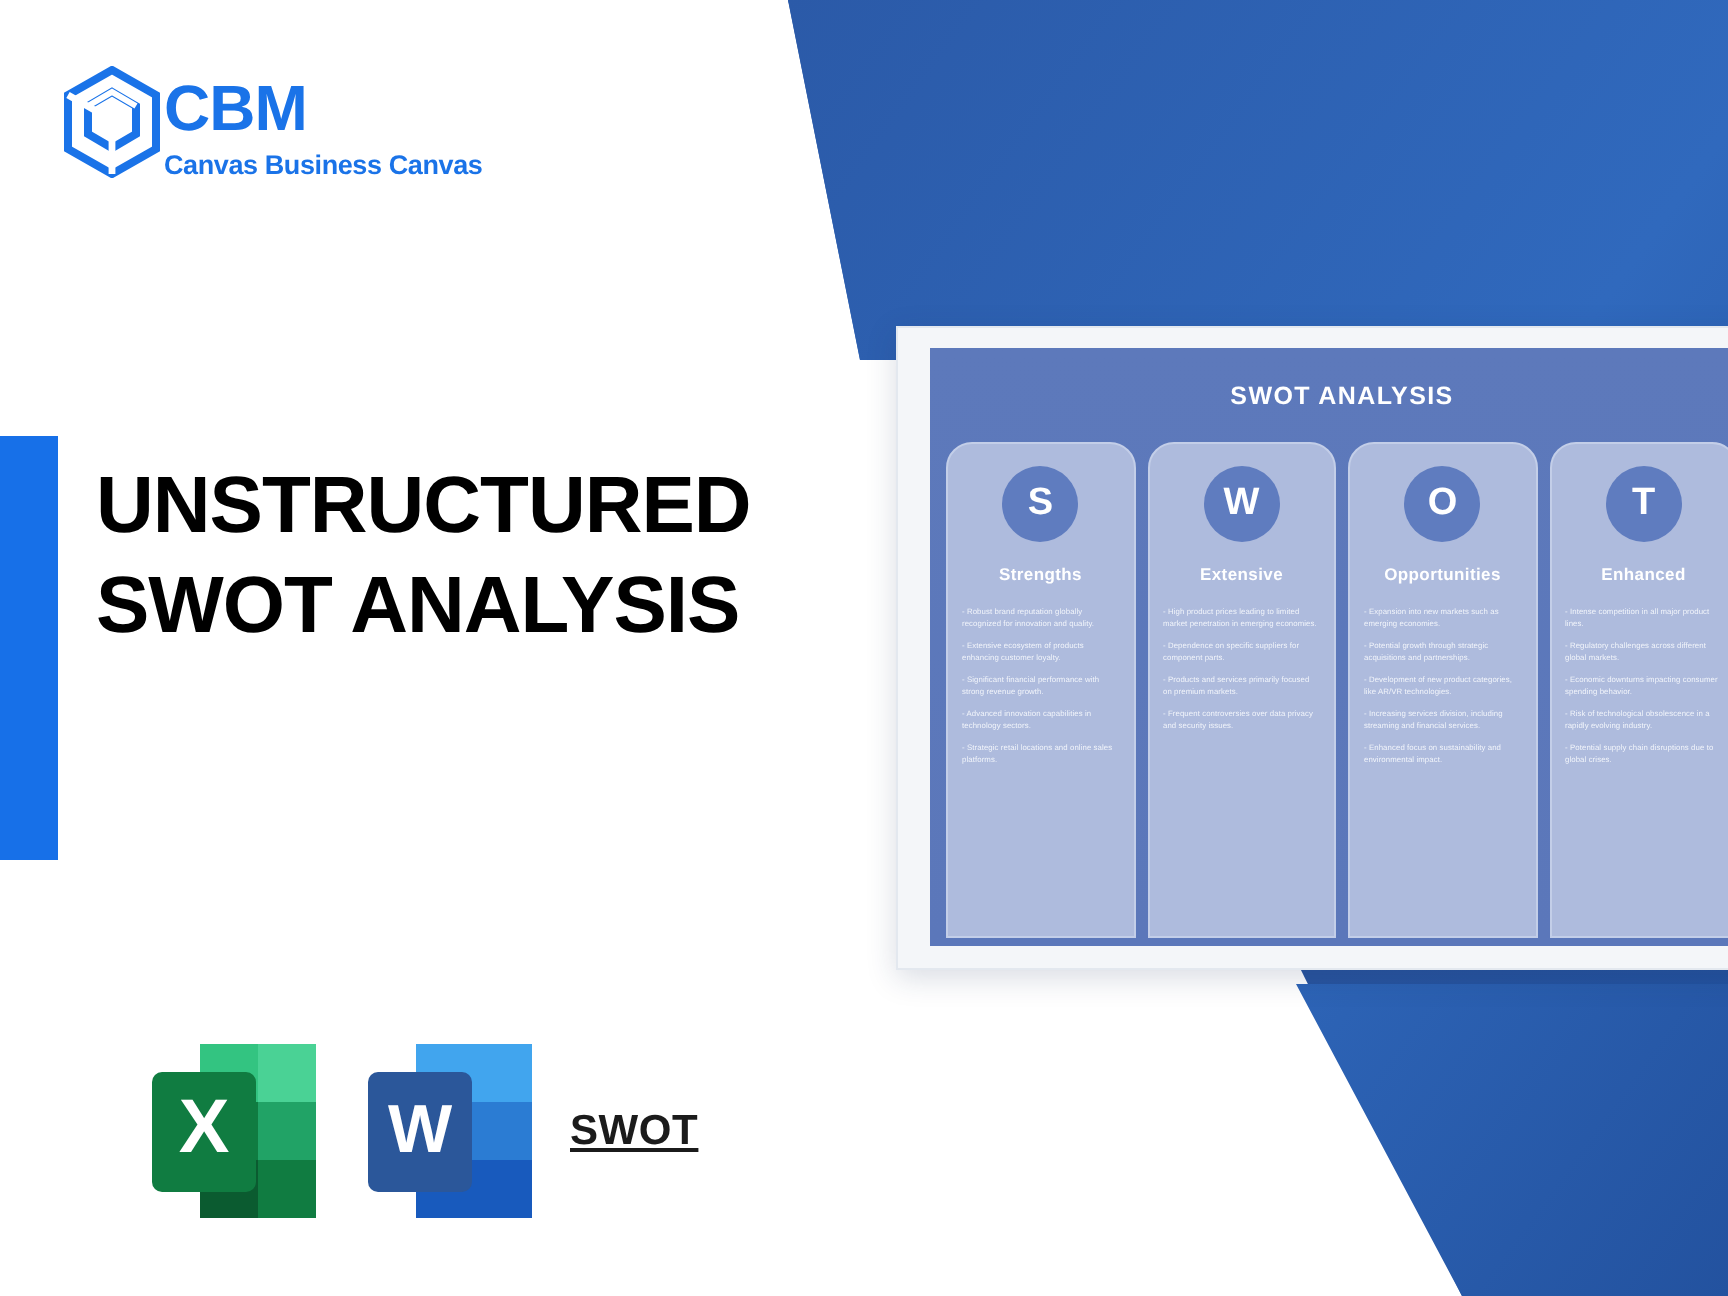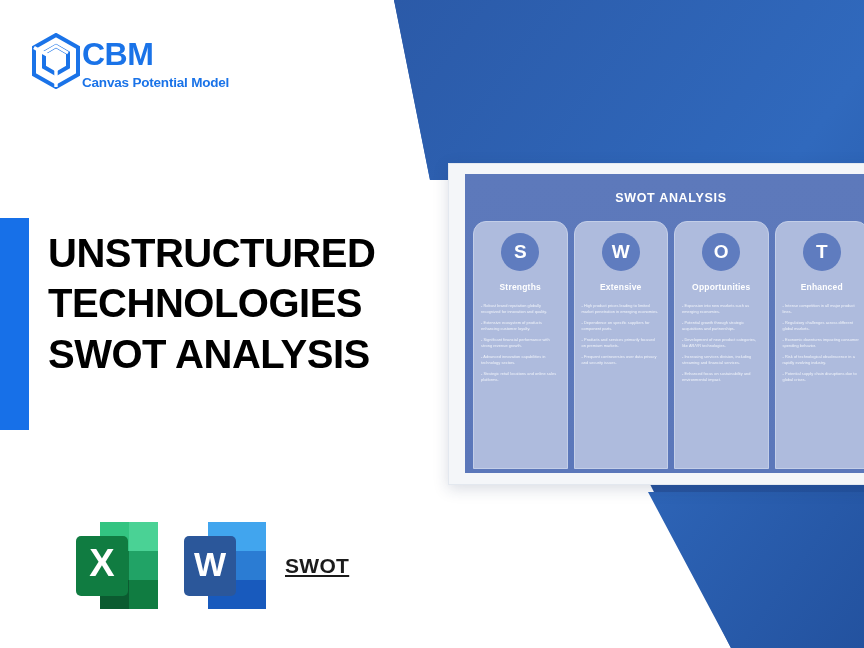--- a/index.html
+++ b/index.html
@@ -151,27 +151,26 @@
 
 <div class="logo-wrap">
   <svg class="logo-mark" viewBox="0 0 52 56">
     <path d="M26 2 L48 14.5 L48 41.5 L26 54 L4 41.5 L4 14.5 Z" fill="none" stroke="#1a73e8" stroke-width="4"></path>
     <path d="M26 13 L38 20 L38 34 L26 41 L14 34 L14 20 Z" fill="none" stroke="#1a73e8" stroke-width="4"></path>
     <path d="M14 20 L26 13 L38 20" fill="none" stroke="#ffffff" stroke-width="3"></path>
     <path d="M4 14.5 L26 27 L26 54" fill="none" stroke="#ffffff" stroke-width="3.4"></path>
   </svg>
   <div class="logo-text">
     <span class="logo-title">CBM</span>
-    <span class="logo-sub">Canvas Potential Model</span>
+    <span class="logo-sub">Canvas Business Canvas</span>
   </div>
 </div>
 
 <div class="headline">
   <div>UNSTRUCTURED</div>
-  <div>TECHNOLOGIES</div>
   <div>SWOT ANALYSIS</div>
 </div>
 
 <div class="swot-frame">
   <div class="swot-panel">
     <div class="swot-panel-title">SWOT ANALYSIS</div>
     <div class="swot-cards">
 
       <div class="swot-card">
         <div class="swot-badge">S</div>

